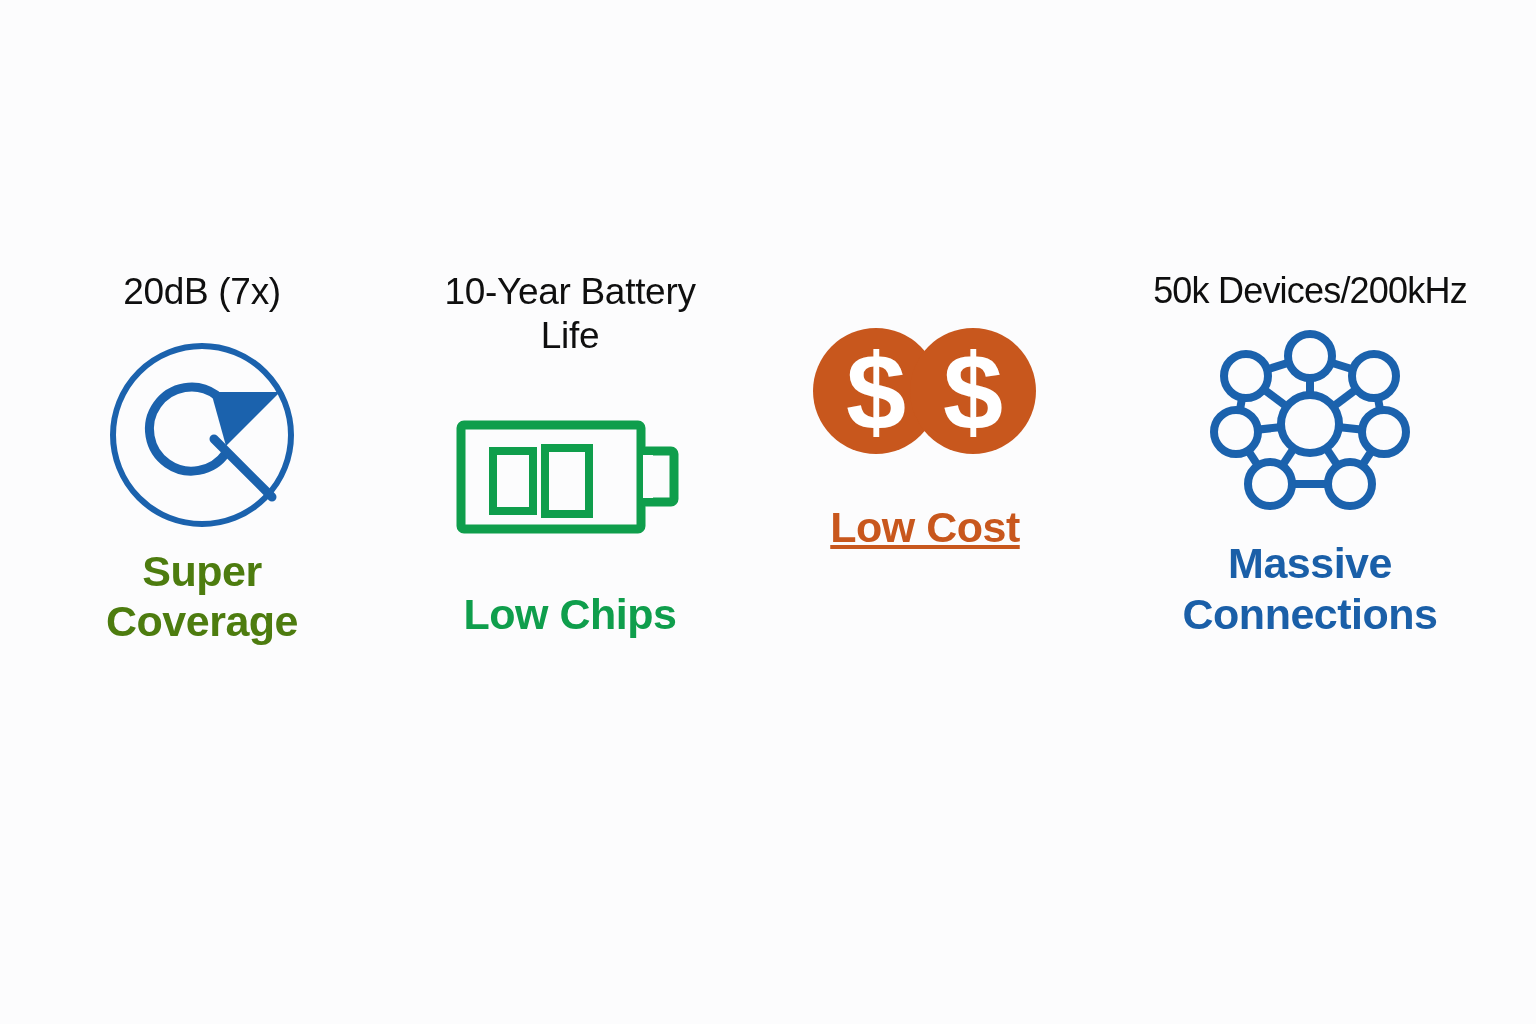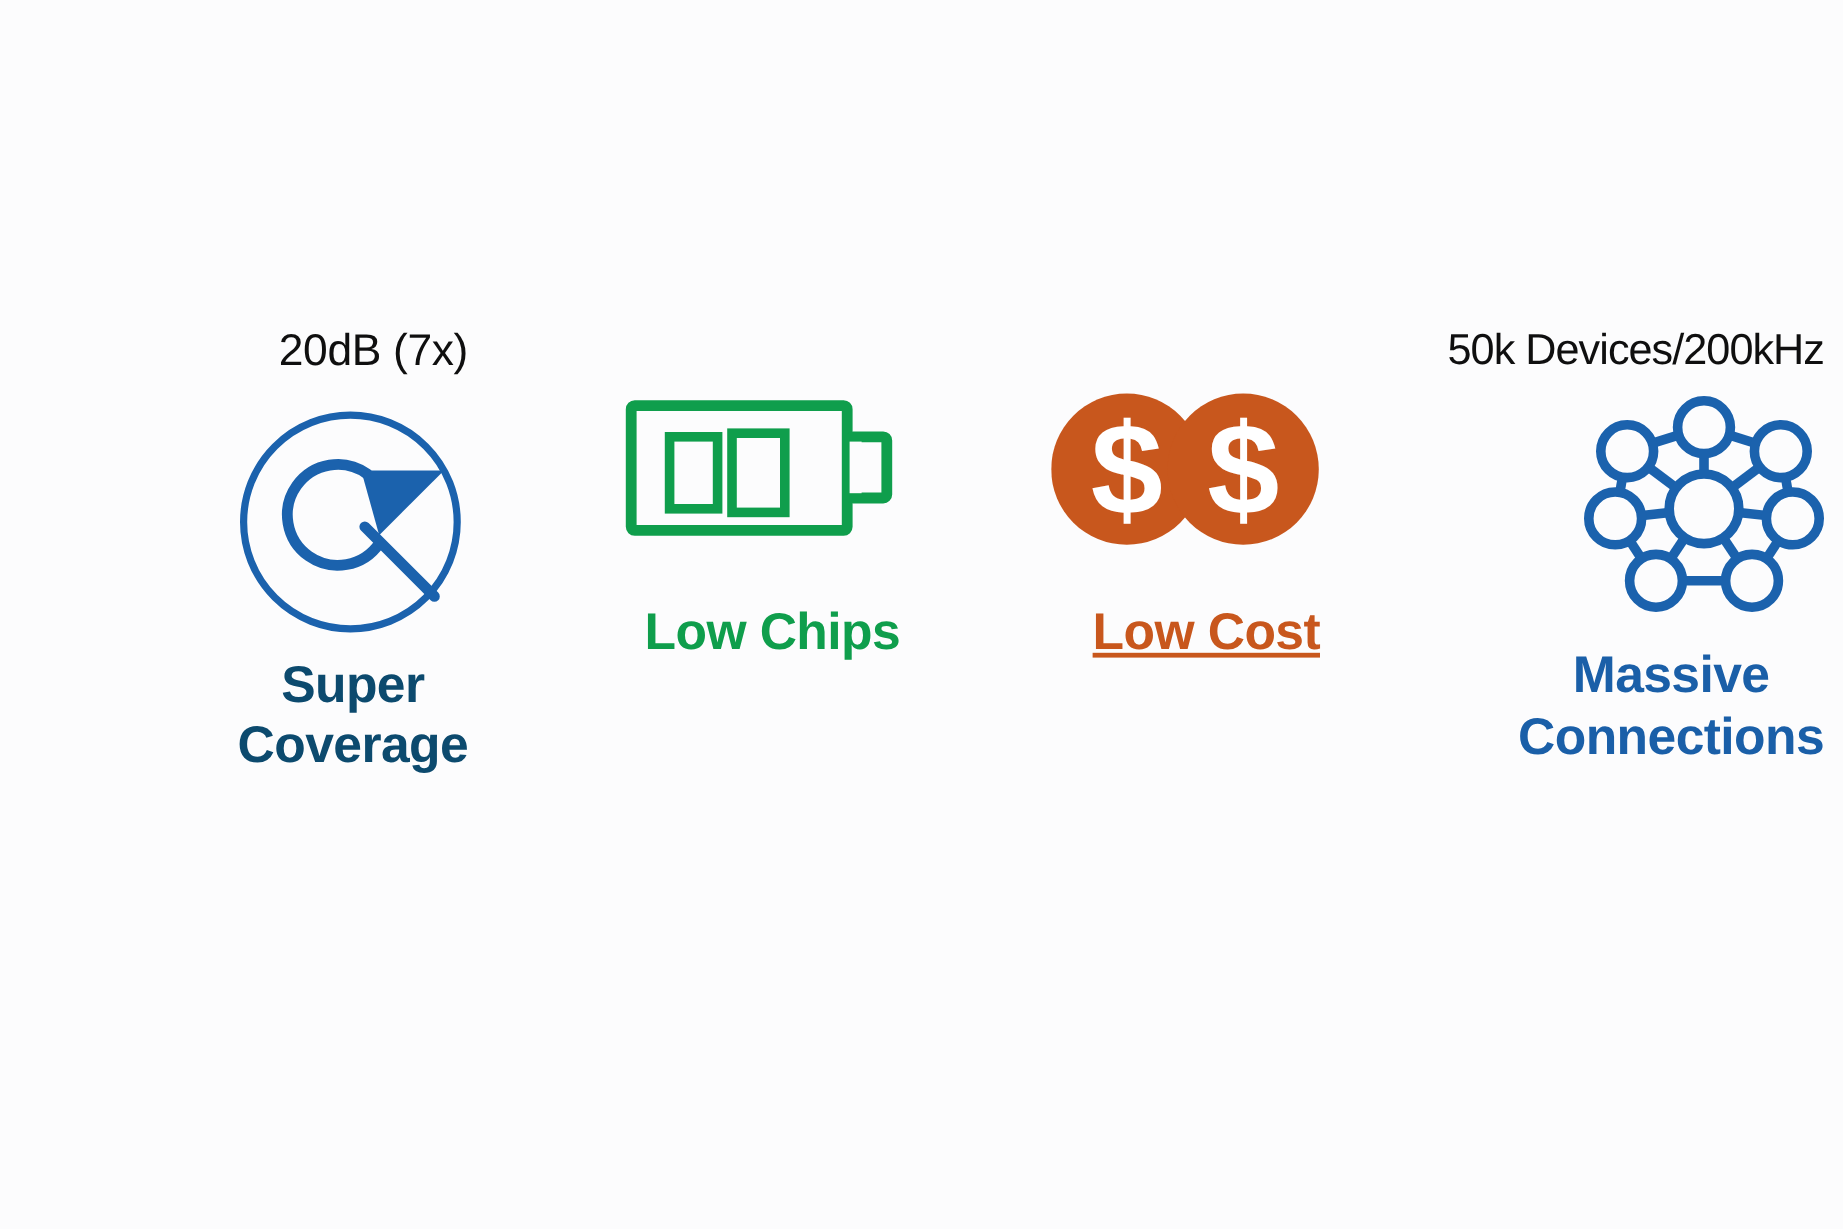--- a/index.html
+++ b/index.html
@@ -25,21 +25,21 @@
     left: 0;
     width: 1536px;
     display: flex;
     flex-direction: row;
     align-items: flex-start;
     justify-content: flex-start;
   }
   .col {
     display: flex;
     flex-direction: column;
-    align-items: flex-end;
+    align-items: center;
     box-sizing: border-box;
   }
   .col-1 { width: 390px; padding-left: 14px; }
   .col-2 { width: 360px; }
   .col-3 { width: 350px; }
   .col-4 { width: 436px; padding-right: 16px; }
 
   .metric {
     font-size: 37px;
     line-height: 1.18;
@@ -87,25 +87,27 @@
     <div class="col col-1">
       <div class="metric">20dB (7x)</div>
       <div class="icon-wrap icon-wrap-1">
         <svg width="196" height="196" viewBox="0 0 196 196" aria-hidden="true">
           <circle cx="98" cy="98" r="89" fill="none" stroke="#1b62ad" stroke-width="6"></circle>
           <path d="M 112 58 A 42 42 0 1 0 122 116" fill="none" stroke="#1b62ad" stroke-width="9" stroke-linecap="round"></path>
           <path d="M 107 55 L 176 55 L 122 109 Z" fill="#1b62ad"></path>
           <line x1="110" y1="102" x2="168" y2="160" stroke="#1b62ad" stroke-width="9" stroke-linecap="round"></line>
         </svg>
       </div>
-      <div class="caption cap-1" style="color:#0c4a6e">Super
+      <div class="caption cap-1" style="color:#4d7c0f">Super
 Coverage</div>
     </div>
 
     <div class="col col-2">
+      <div class="metric">10-Year Battery
+Life</div>
       <div class="icon-wrap icon-wrap-2">
         <svg width="230" height="150" viewBox="0 0 230 150" aria-hidden="true">
           <rect x="6" y="22" width="180" height="104" rx="3" ry="3" fill="none" stroke="#0f9e4c" stroke-width="9"></rect>
           <rect x="188" y="48" width="31" height="51" rx="3" ry="3" fill="none" stroke="#0f9e4c" stroke-width="9"></rect>
           <rect x="188" y="52" width="10" height="43" fill="#fcfcfd"></rect>
           <rect x="38" y="48" width="40" height="60" fill="none" stroke="#0f9e4c" stroke-width="8"></rect>
           <rect x="90" y="45" width="44" height="66" fill="none" stroke="#0f9e4c" stroke-width="8"></rect>
         </svg>
       </div>
       <div class="caption cap-2" style="color:#0f9e4c">Low Chips</div>

